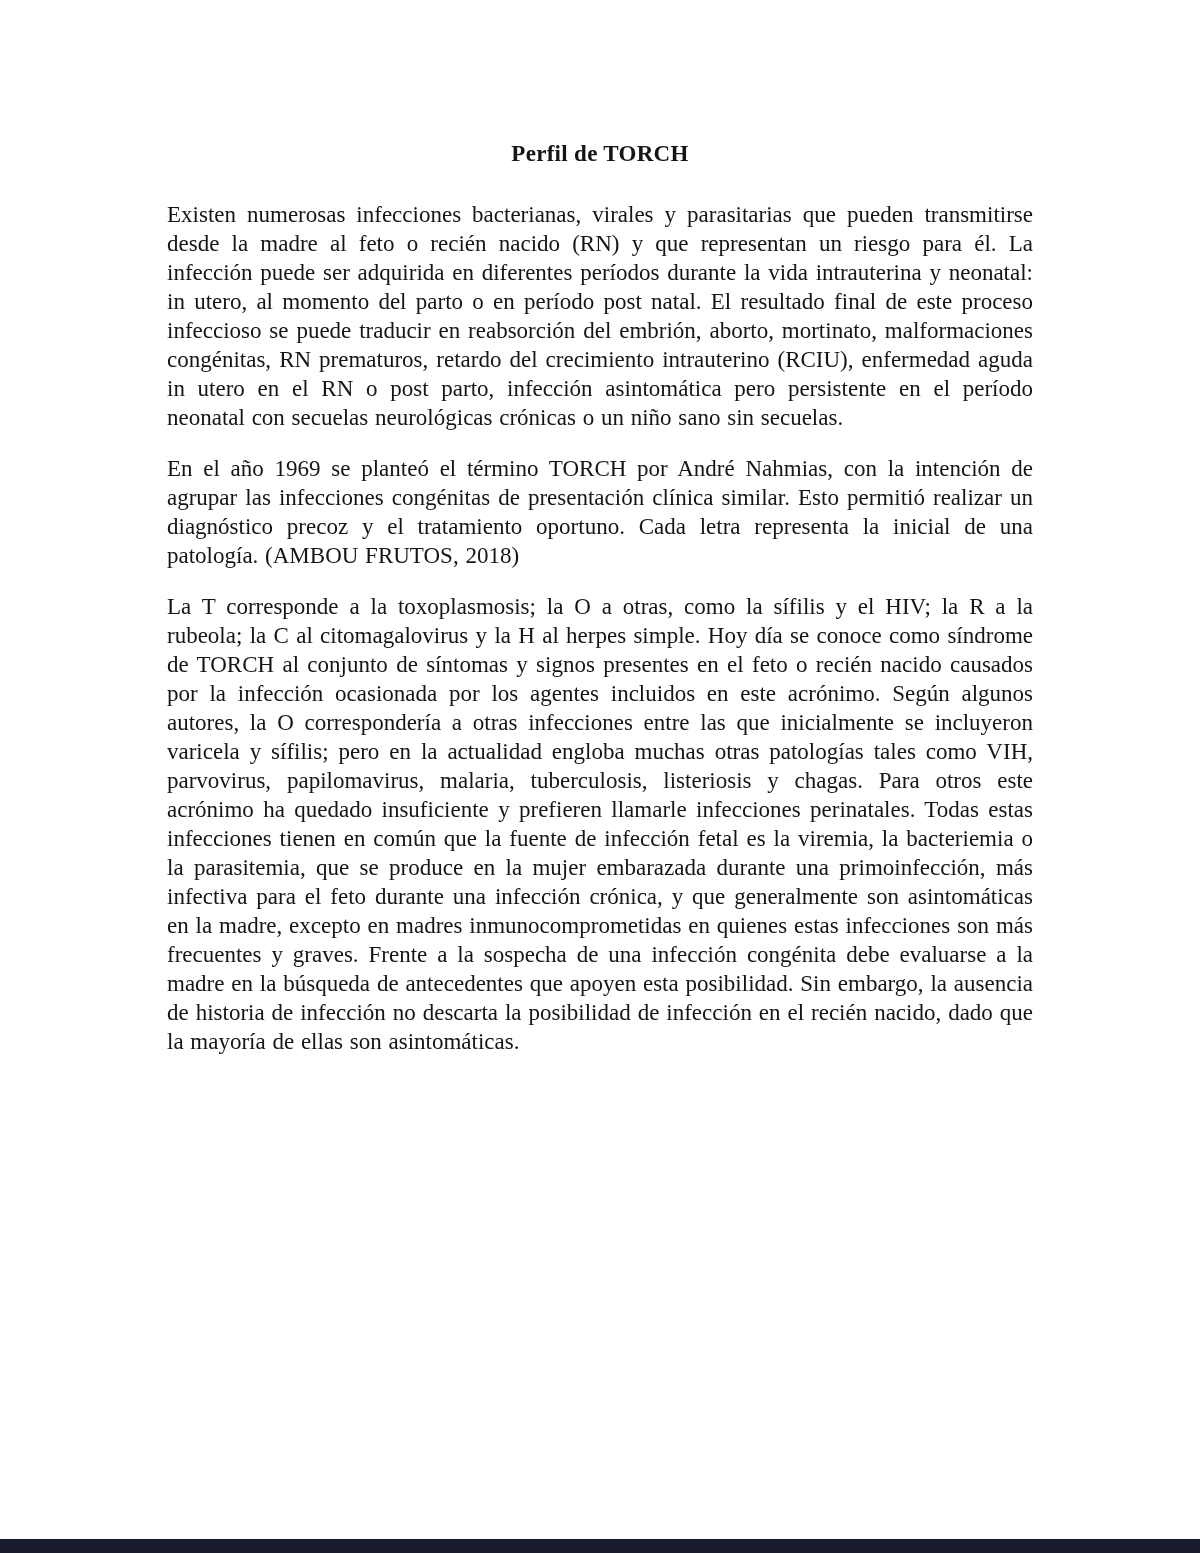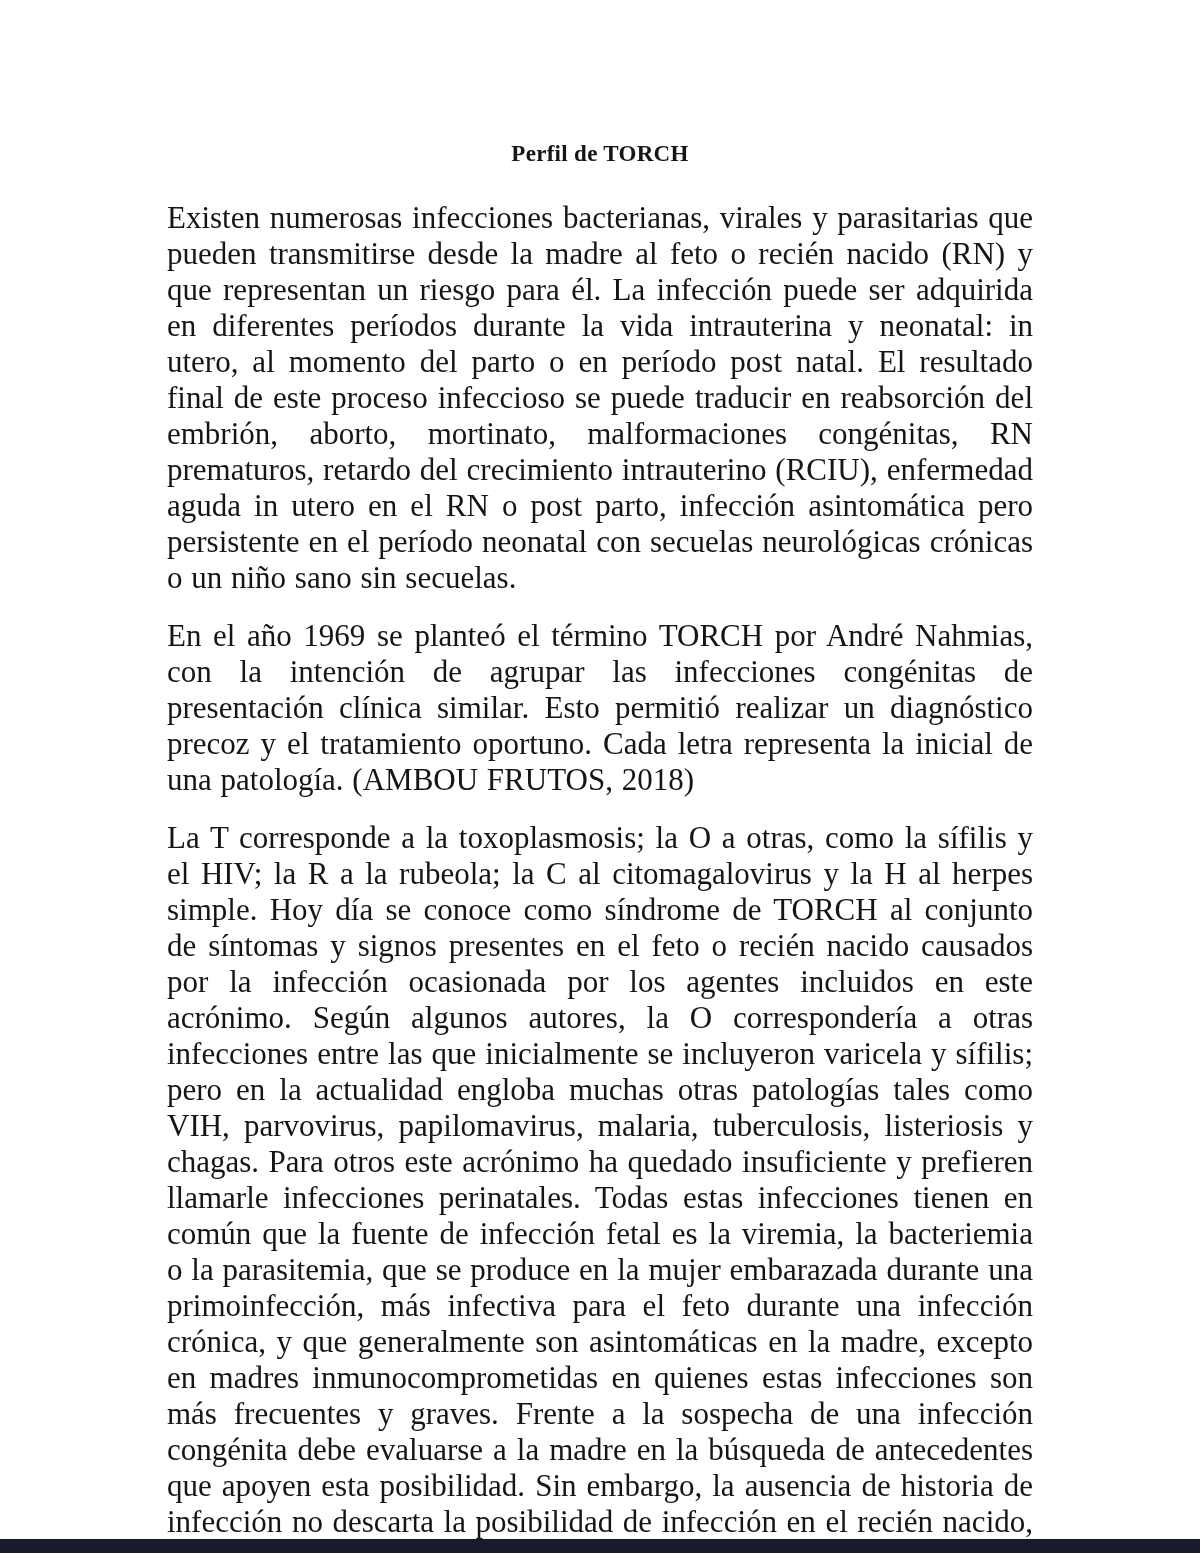--- a/index.html
+++ b/index.html
@@ -25,22 +25,22 @@
   }
   .doc-title {
     font-size: 23px;
     line-height: 32px;
     font-weight: bold;
     text-align: center;
     margin: 0 0 30px 0;
     letter-spacing: 0.3px;
   }
   .para {
-    font-size: 31px;
-    line-height: 36px;
+    font-size: 23px;
+    line-height: 29px;
     text-align: justify;
     text-justify: inter-word;
     margin: 0 0 22px 0;
     word-spacing: 1px;
   }
   .footer-bar {
     position: absolute;
     left: 0;
     bottom: 0;
     width: 100%;

